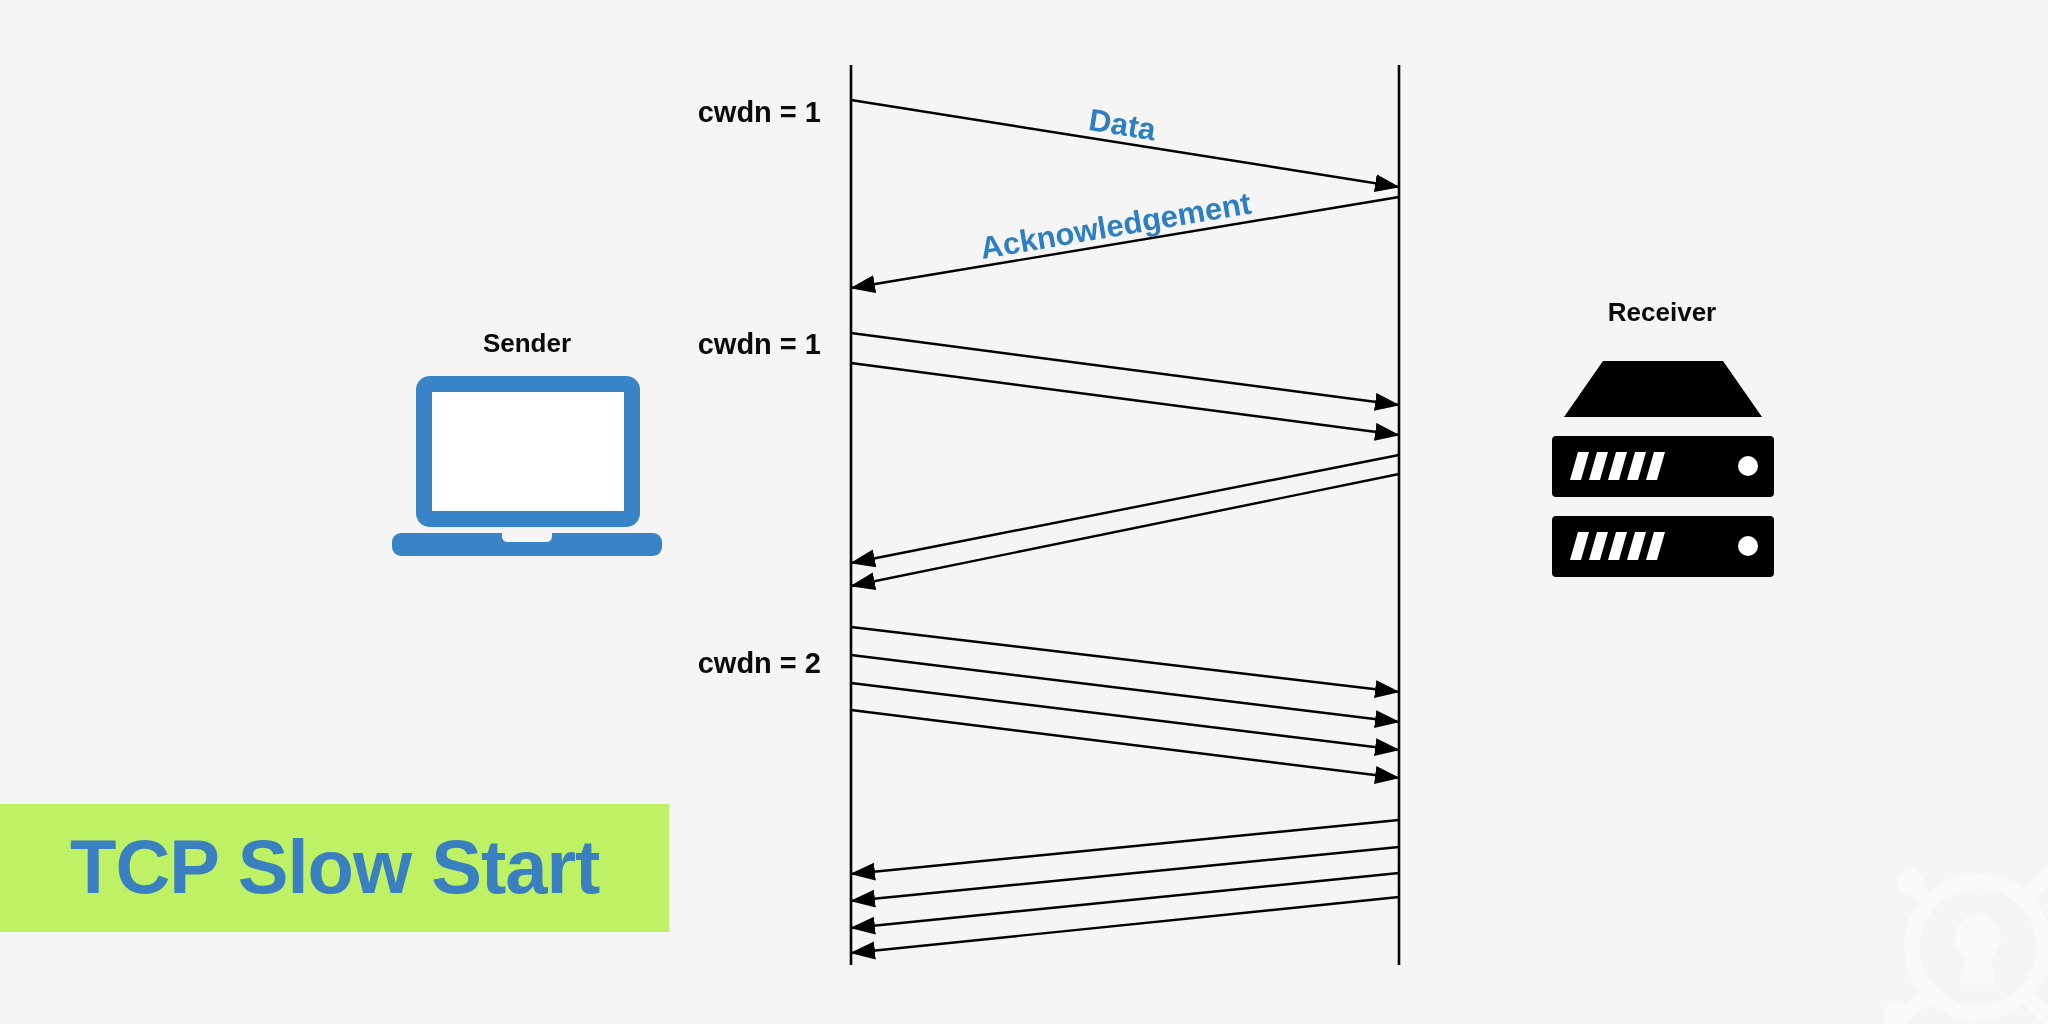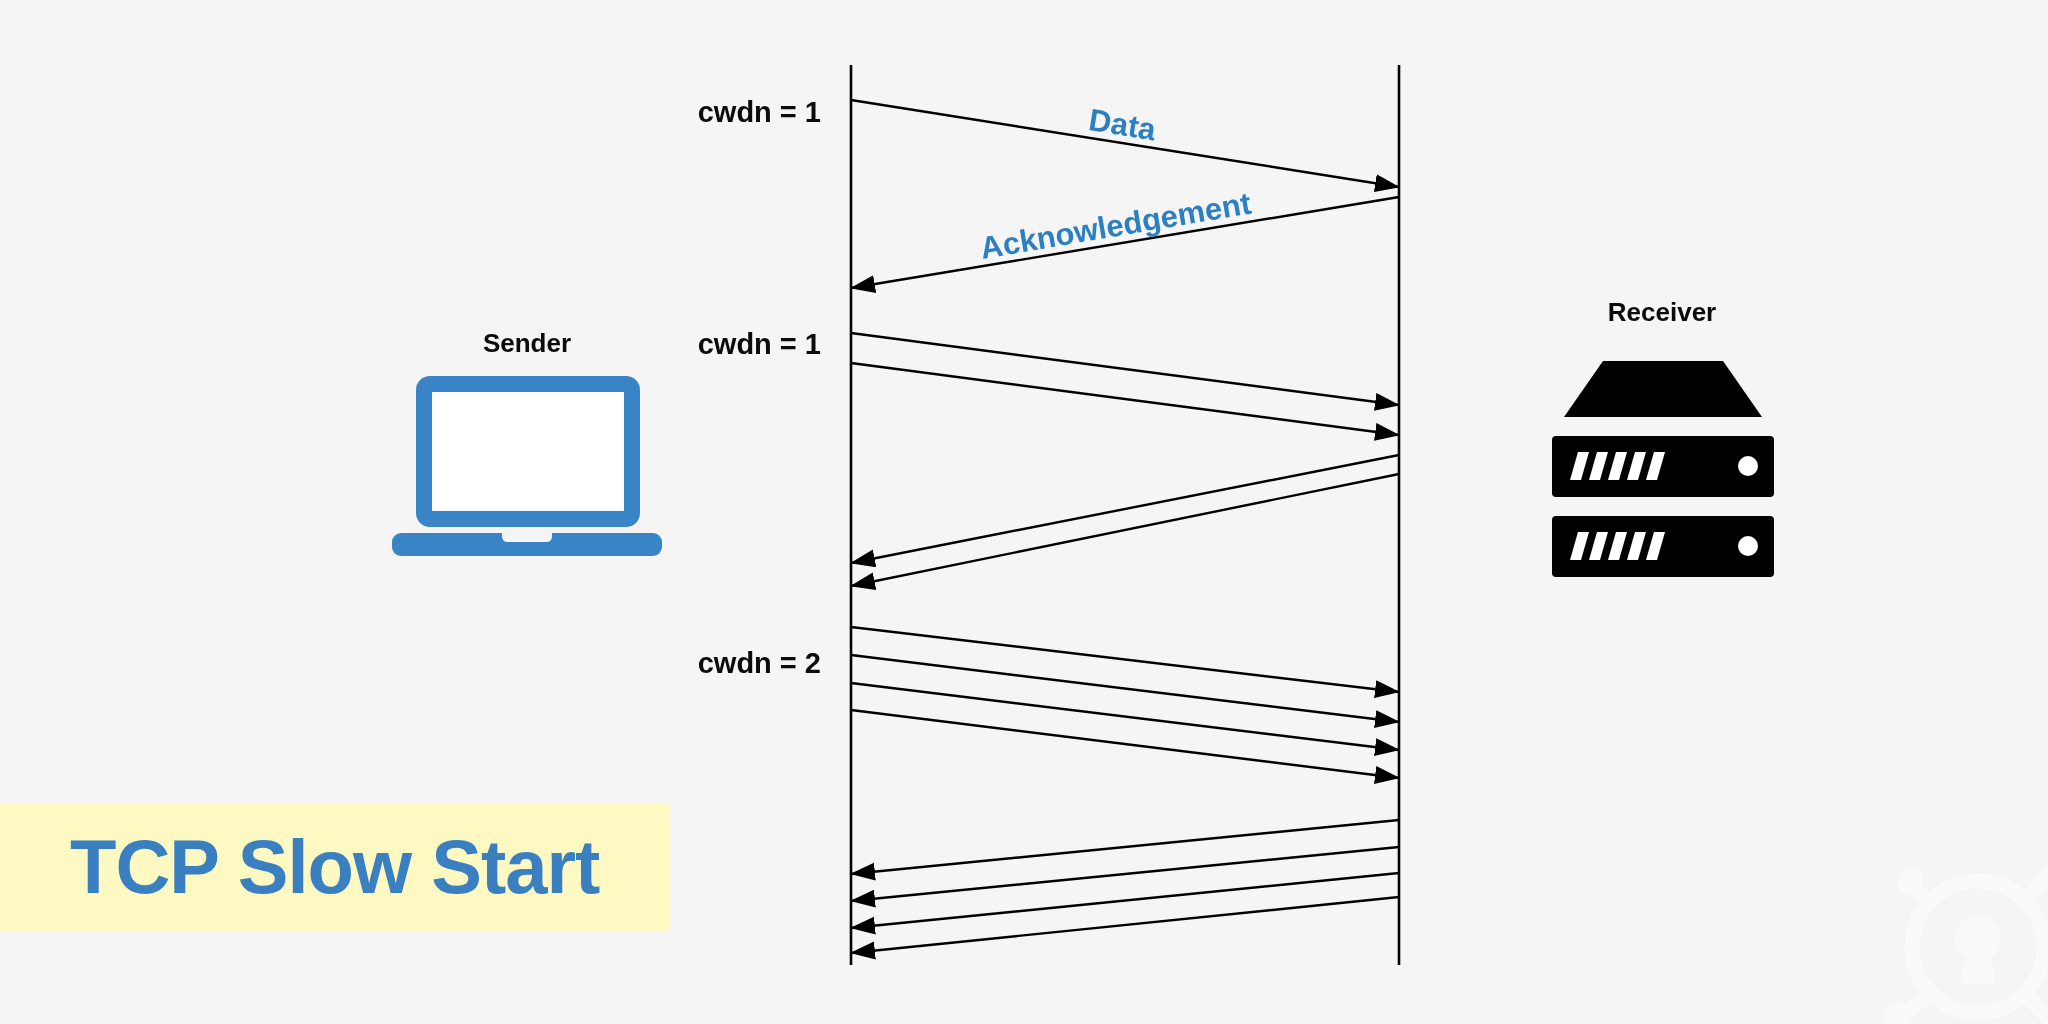--- a/index.html
+++ b/index.html
@@ -15,21 +15,21 @@
   }
   .node-label{
     position:absolute;transform:translate(-50%,-50%);
     font-size:26px;font-weight:bold;color:#0b0b0b;white-space:nowrap;
   }
   .arrow-label{
     font-size:31px;font-weight:bold;fill:#2e7fc1;
   }
   #title-banner{
     position:absolute;left:0;top:804px;width:669px;height:128px;
-    background:#fef9c3;
+    background:#bef264;
   }
   #title-banner h1{
     margin:0;position:absolute;left:70px;top:0;line-height:126px;
     font-size:76px;font-weight:bold;color:#3a80c1;letter-spacing:-1px;
     white-space:nowrap;
   }
   .icon-svg{position:absolute;}
   #watermark{position:absolute;left:1848px;top:850px;}
 </style>
 </head>

